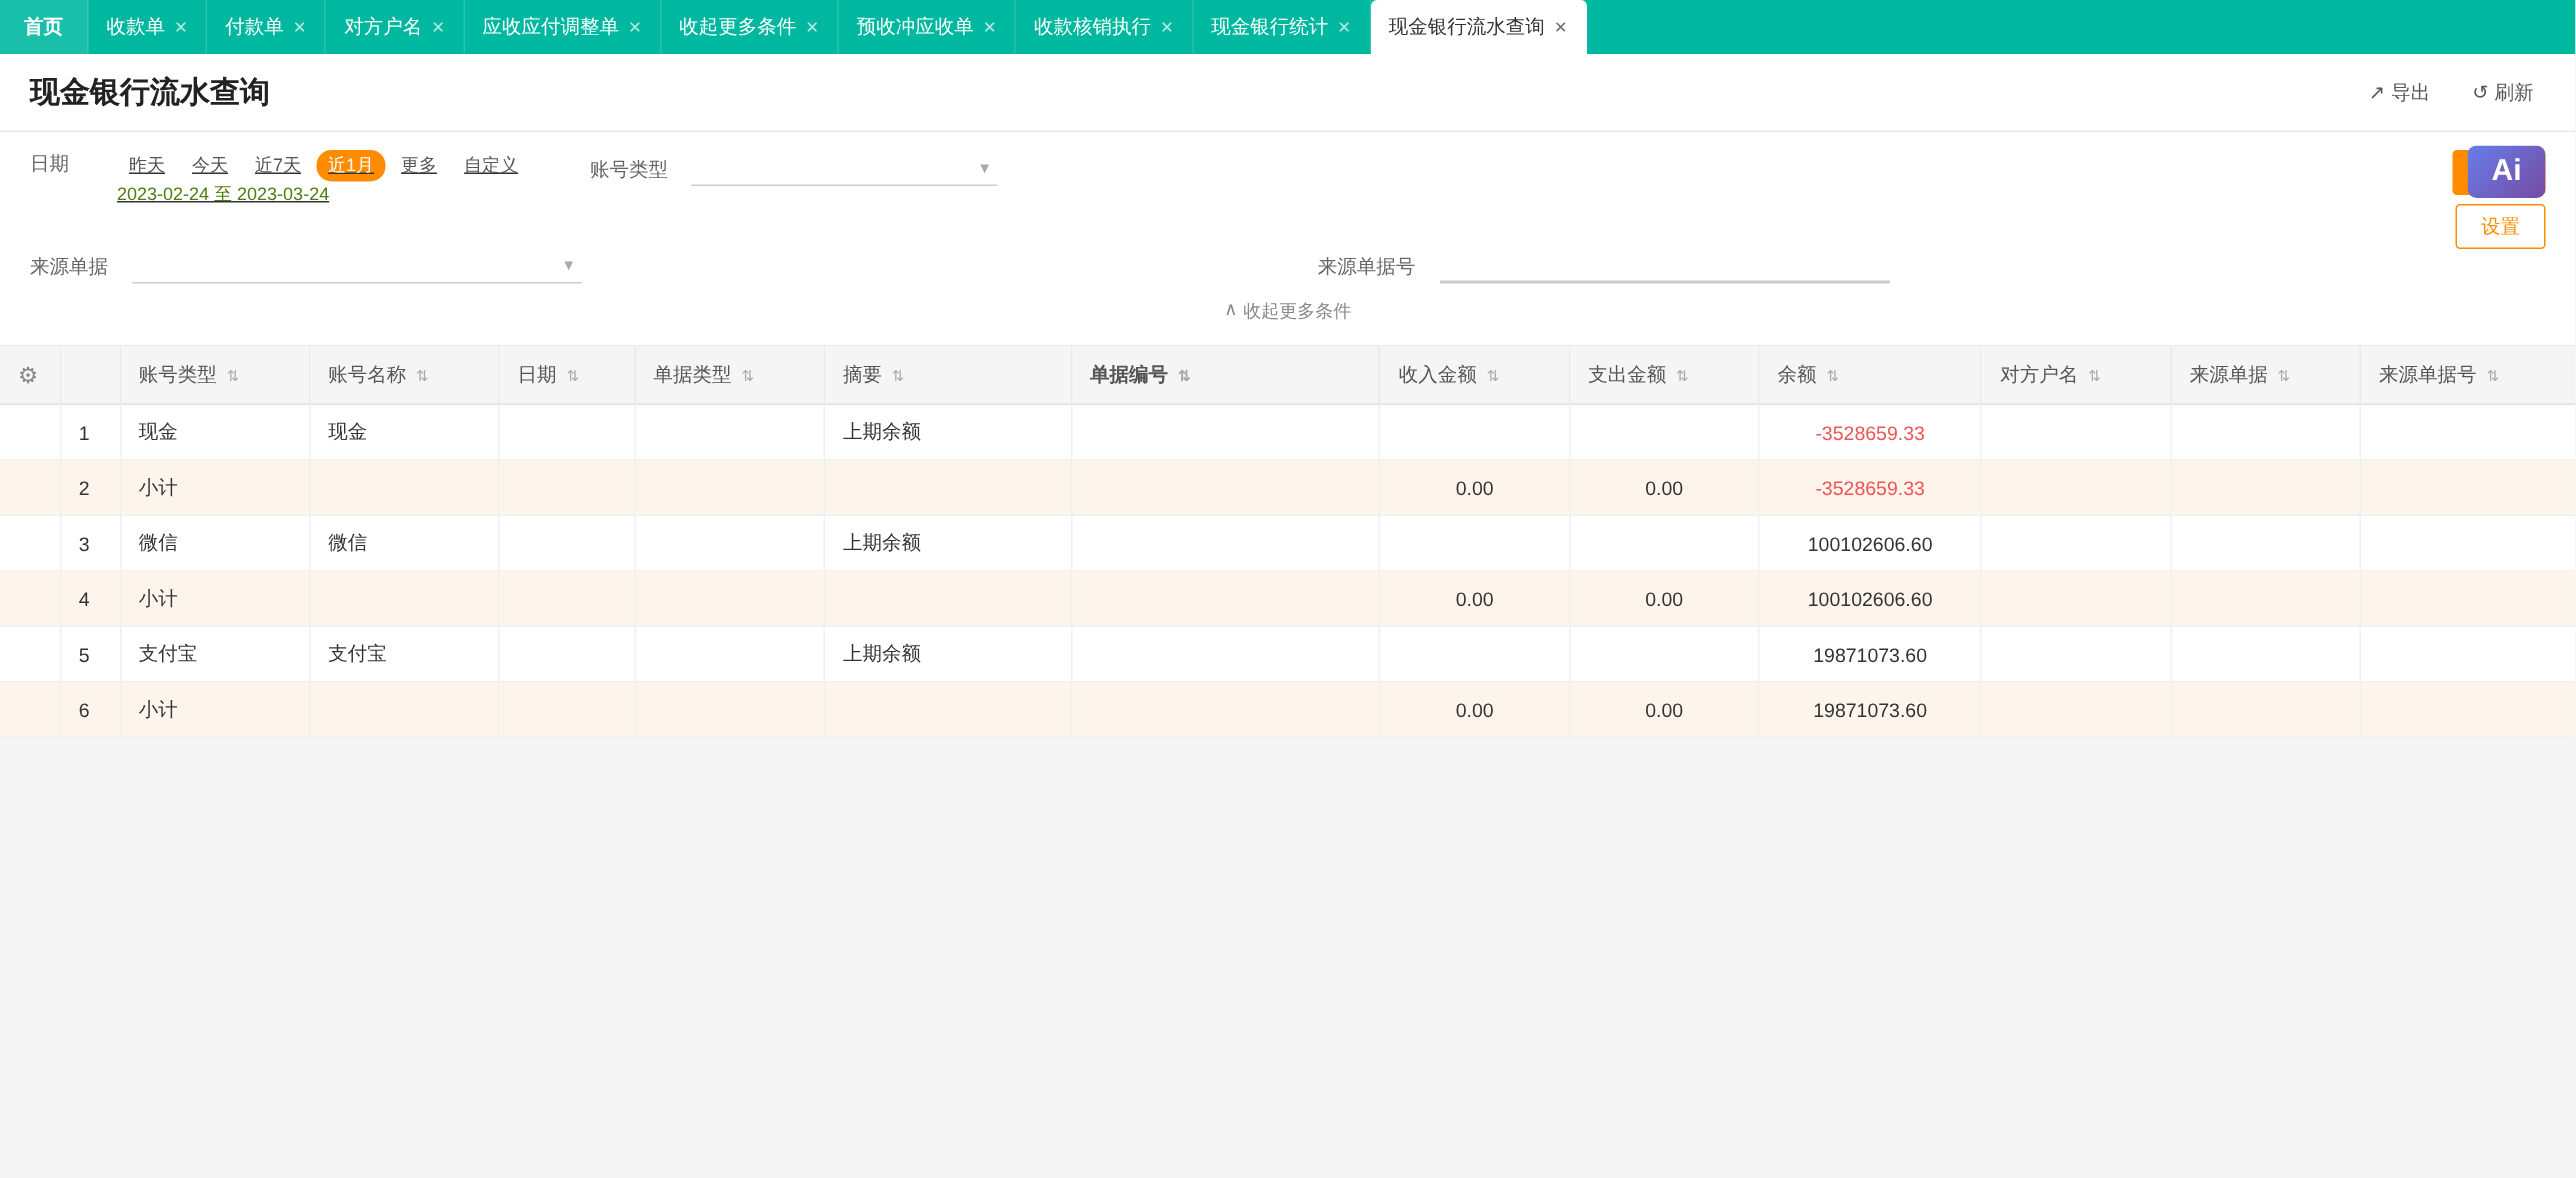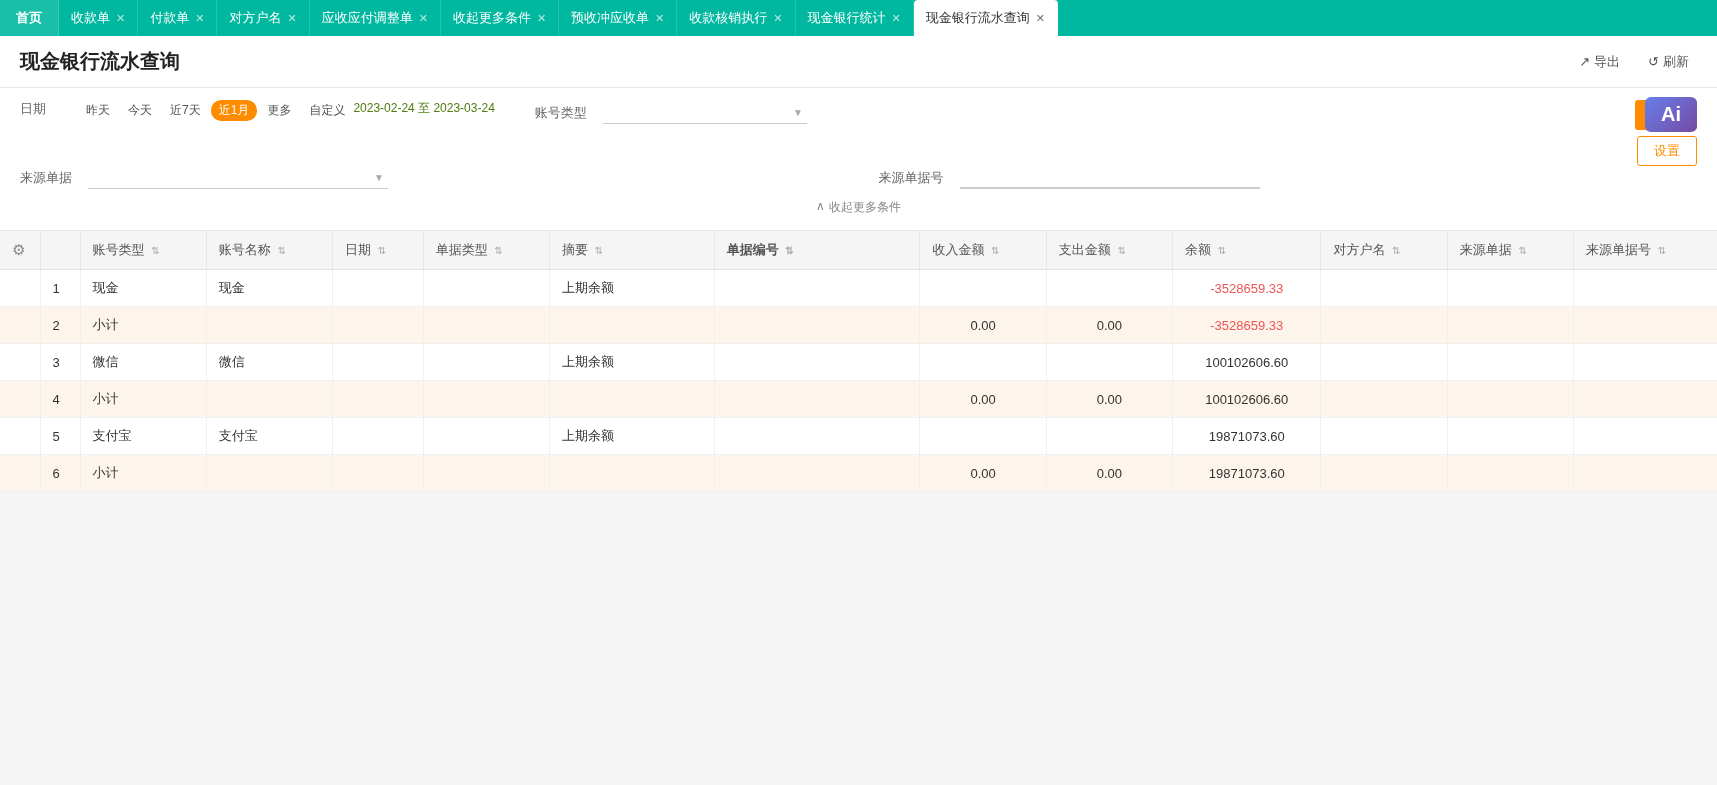--- a/index.html
+++ b/index.html
@@ -243,21 +243,22 @@
       align-items: flex-end;
     }
 
     .filter-date-row {
       display: flex;
       align-items: flex-start;
       margin-bottom: 10px;
     }
     .date-block {
       display: flex;
-      flex-direction: row;
+      flex-direction: column;
+      text-decoration: underline;
     }
     .date-shortcuts-row {
       display: flex;
       align-items: center;
       gap: 2px;
     }
 
     
     .ai-badge {
       position: fixed;

